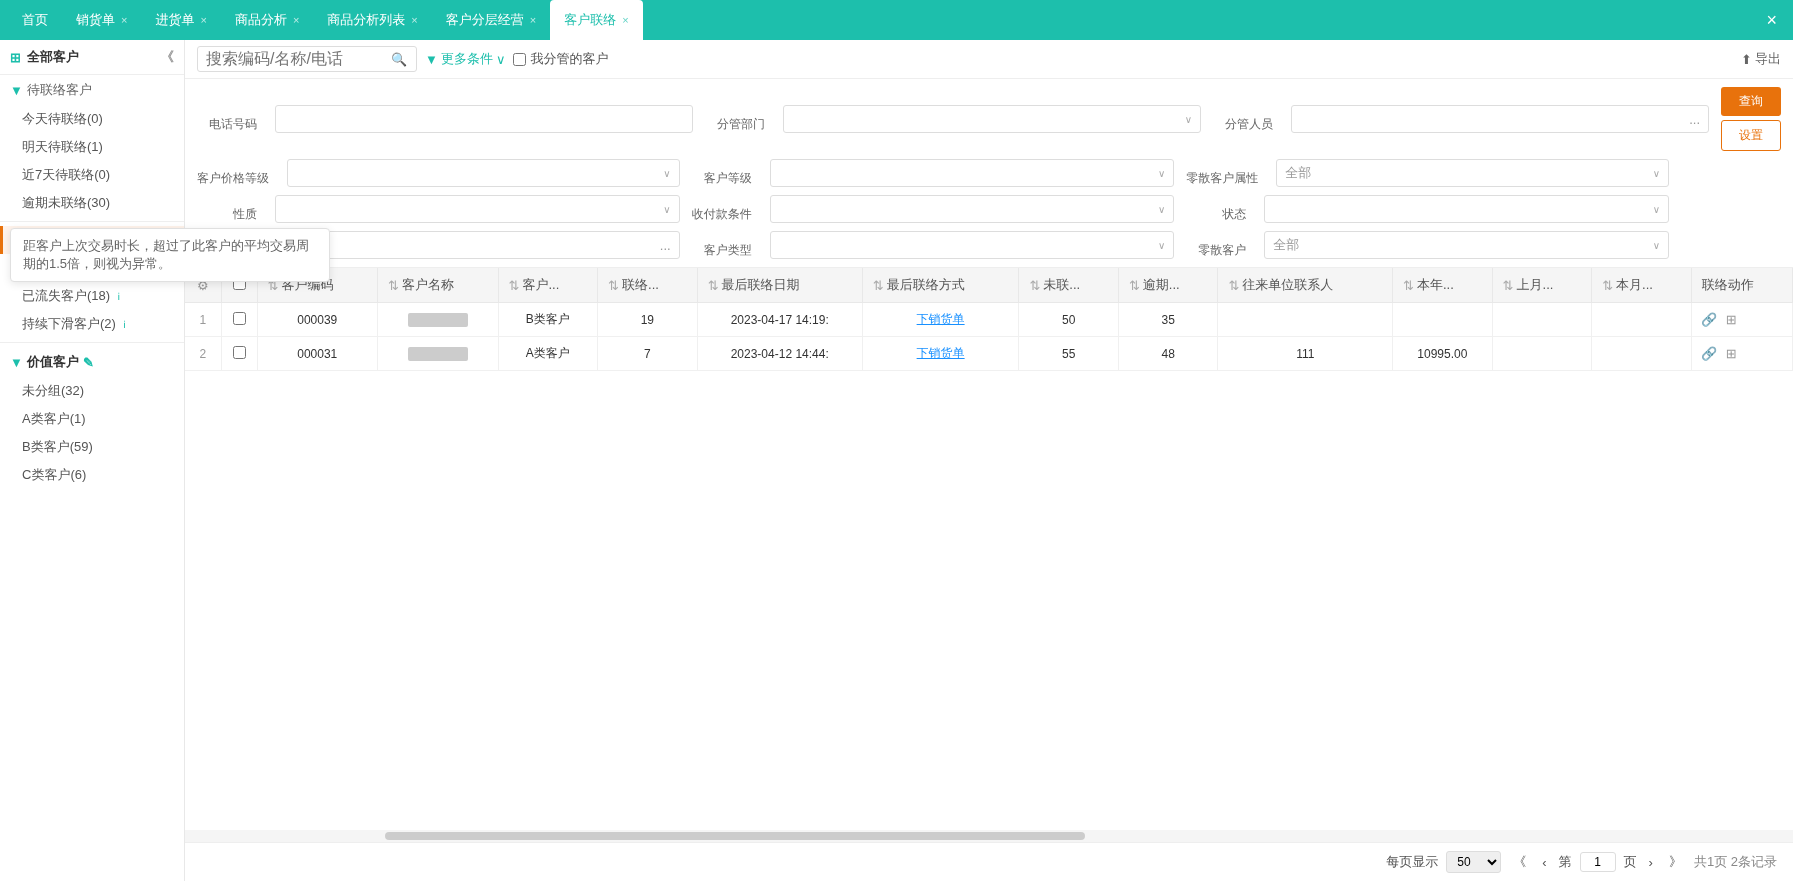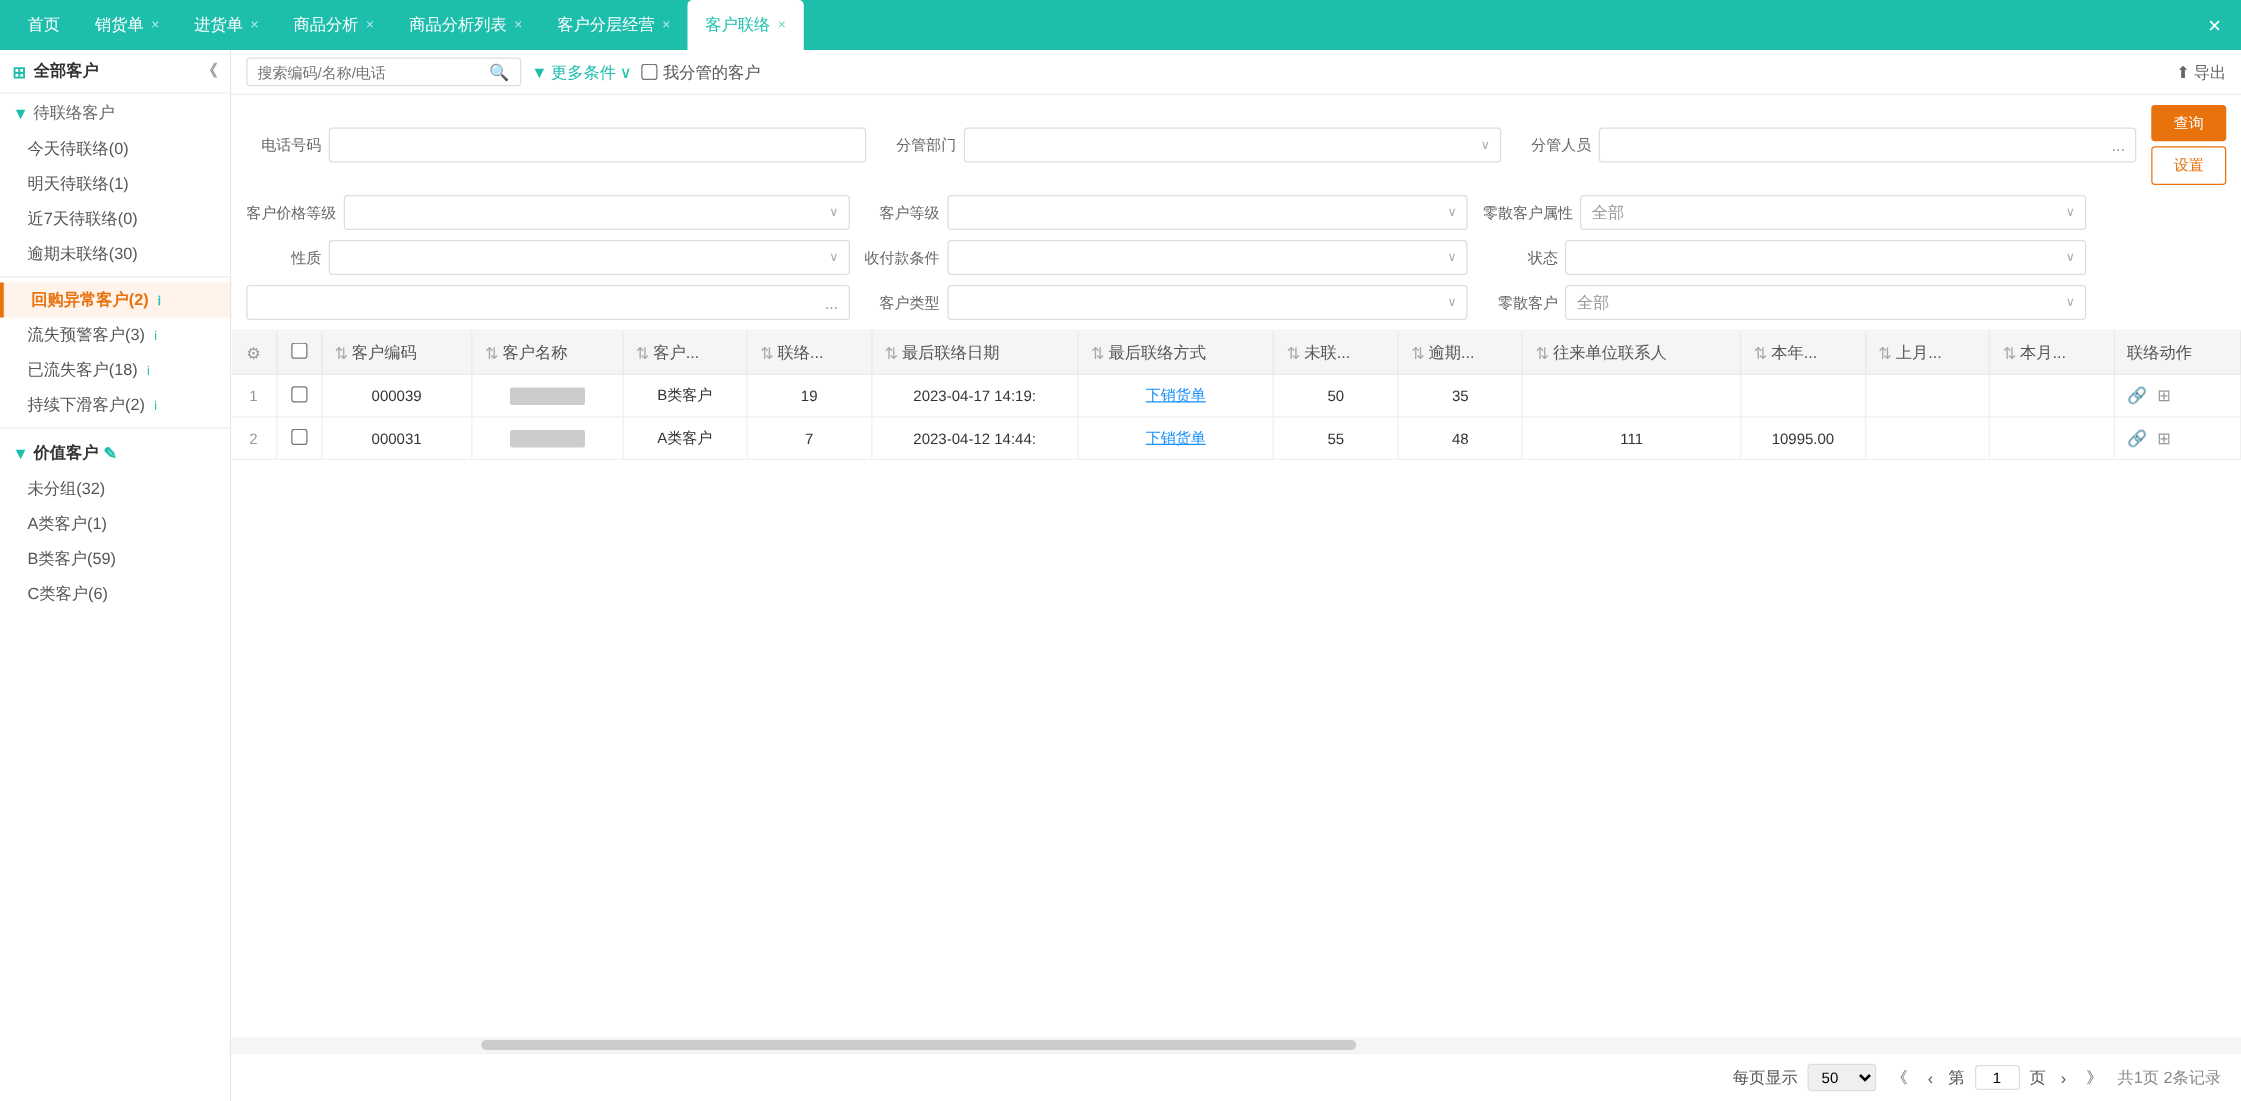--- a/index.html
+++ b/index.html
@@ -76,21 +76,21 @@
     .filter-bar .my-customer input { cursor: pointer; }
     .filter-bar .export-btn { margin-left: auto; color: #666; cursor: pointer; font-size: 12px; display: flex; align-items: center; gap: 3px; }
 
     
     .advanced-filter {
       background: #fff; padding: 8px 12px; border-bottom: 1px solid #eee;
     }
     .filter-row { display: flex; align-items: center; gap: 12px; margin-bottom: 8px; }
     .filter-row:last-child { margin-bottom: 0; }
     .filter-field {
-      display: flex; align-items: center; gap: 6px; flex: 1;
+      display: flex; align-items: flex-end; gap: 18px; flex: 1;
     }
     .filter-field label { color: #666; font-size: 12px; white-space: nowrap; min-width: 60px; text-align: right; }
     .filter-field .field-input {
       flex: 1; border: 1px solid #ddd; border-radius: 3px; padding: 4px 8px; font-size: 12px; outline: none; display: flex; align-items: center; justify-content: space-between; color: #999; cursor: pointer;
     }
     .filter-field .field-input .chevron { color: #aaa; font-size: 10px; }
     .filter-btns { display: flex; flex-direction: column; gap: 4px; }
     .btn-query { background: #e8720c; color: #fff; border: none; border-radius: 3px; padding: 6px 18px; cursor: pointer; font-size: 12px; }
     .btn-settings { background: #fff; color: #e8720c; border: 1px solid #e8720c; border-radius: 3px; padding: 6px 14px; cursor: pointer; font-size: 12px; }
 
@@ -226,26 +226,29 @@
       </div>
       <div class="sidebar-item">
         <span>B类客户(59)</span>
       </div>
       <div class="sidebar-item">
         <span>C类客户(6)</span>
       </div>
     </div>
   </div>
 
+  <div class="tooltip-box">
+    <span>距客户上次交易时长，超过了此客户的平均交易周期的1.5倍，则视为异常。</span>
+  </div>
 
   <div class="right-content">
 
     <div class="filter-bar">
       <div class="search-input-wrap">
-        <input type="text" style="border: none; outline: none; font-size: 12px; width: 100%;" placeholder="搜索编码/名称/电话">
+        <input type="text" style="border: none; outline: none; font-size: 16px; width: 100%;" placeholder="搜索编码/名称/电话">
         <span class="search-icon">🔍</span>
       </div>
       <div class="more-conditions">
         <span>▼</span>
         <span>更多条件</span>
         <span>∨</span>
       </div>
       <div class="my-customer">
         <input type="checkbox" style="">
         <span>我分管的客户</span>

